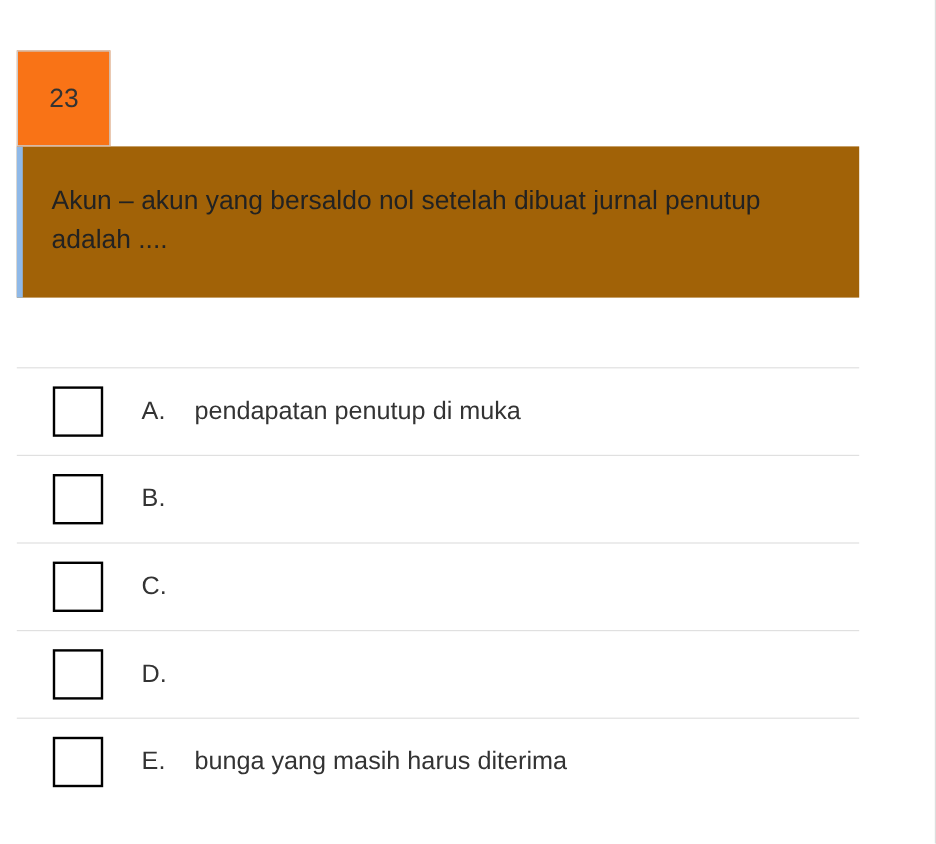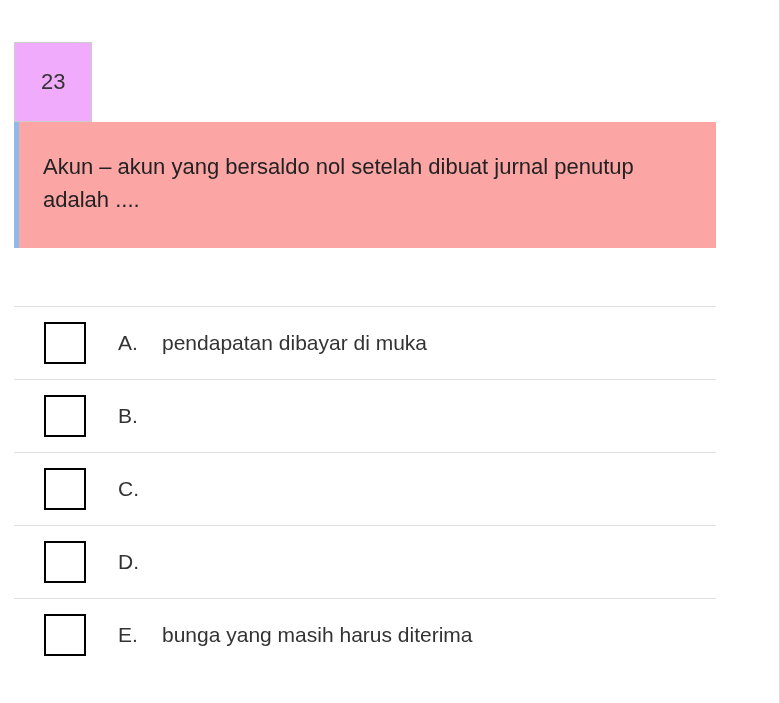--- a/index.html
+++ b/index.html
@@ -21,30 +21,30 @@
       width: 1px;
       height: 100%;
       background: #ddd;
     }
     .content {
       padding: 0;
       position: relative;
     }
     .question-number-box {
       border: 1px solid #ccc;
-      background: #f0abfc;
+      background: #f97316;
       display: inline-block;
       padding: 26px 26px;
       margin-left: 14px;
       margin-top: 42px;
       font-size: 22px;
       color: #333;
     }
     .question-text-box {
-      background: #fca5a5;
+      background: #a16207;
       border-left: 5px solid #8fb9e8;
       margin-left: 14px;
       margin-right: 64px;
       margin-top: 0px;
       padding: 28px 24px 32px 24px;
       font-size: 22px;
       color: #222;
       line-height: 1.5;
     }
     .options-container {
@@ -99,21 +99,21 @@
   <div class="question-text-box">
     <span>Akun – akun yang bersaldo nol setelah dibuat jurnal penutup adalah ....</span>
   </div>
 
   <div class="options-container">
     <hr class="options-hr">
 
     <div class="option-row">
       <div class="checkbox"></div>
       <div class="option-letter">A.</div>
-      <div class="option-text">pendapatan dibayar di muka</div>
+      <div class="option-text">pendapatan penutup di muka</div>
     </div>
 
     <div class="option-row">
       <div class="checkbox"></div>
       <div class="option-letter">B.</div>
     </div>
 
     <div class="option-row">
       <div class="checkbox"></div>
       <div class="option-letter">C.</div>

